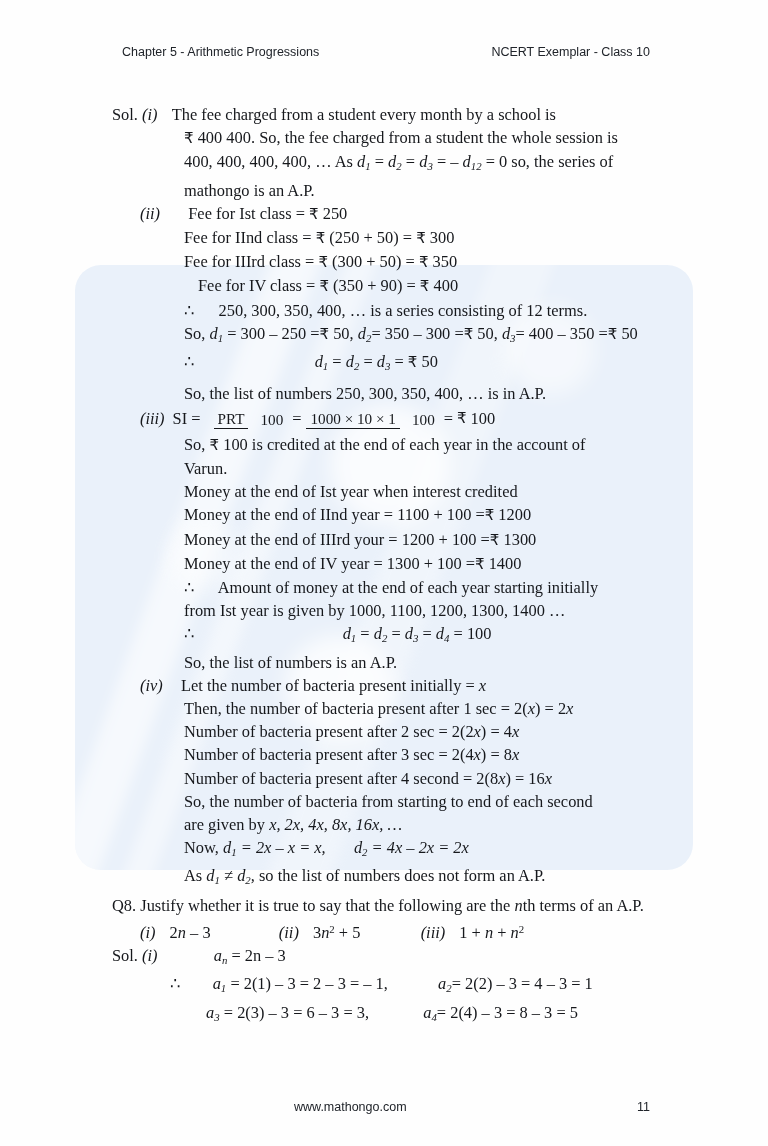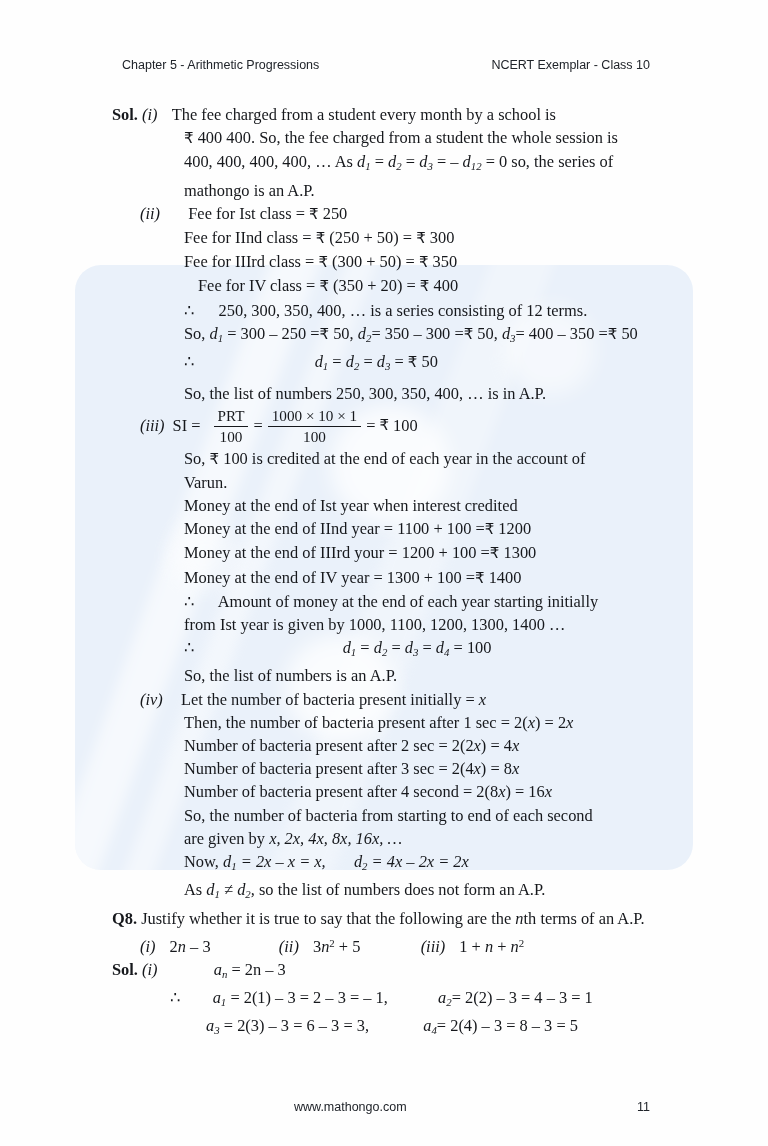--- a/index.html
+++ b/index.html
@@ -50,21 +50,21 @@
   }
   .wm-b1 { left: 255px; top: 140px; width: 120px; height: 120px; }
   .wm-b2 { left: 210px; top: 370px; width: 110px; height: 105px; }
   .wm-b3 { left: 430px; top: 40px;  width: 90px;  height: 90px; opacity:.7; }
   .wm-b4 { left: 95px;  top: 255px; width: 70px;  height: 70px; opacity:.6; }
 
   
   .hdr {
     position: absolute;
     left: 0; right: 0;
-    top: 58px;
+    top: 45px;
     padding: 0 118px 0 122px;
     display: flex;
     justify-content: space-between;
     font-family: "Liberation Sans", "DejaVu Sans", sans-serif;
     font-size: 12.5px;
     color: #20242a;
     z-index: 2;
   }
   .ftr {
     position: absolute;
@@ -85,21 +85,21 @@
   .content {
     position: absolute;
     left: 112px;
     top: 103px;
     width: 560px;
     z-index: 2;
     font-size: 16.4px;
     line-height: 23.2px;
   }
   .ln { white-space: nowrap; }
-  .b  { font-weight: bold; }
+  .b  { font-weight: normal; }
   .it { font-style: italic; }
   .ind2 { padding-left: 28px; }
   .ind3 { padding-left: 58px; font-family: Liberation Serif, serif; }
   .ind4 { padding-left: 72px; }
   .ind5 { padding-left: 86px; }
   .ind9 { padding-left: 196px; }
 
   .rupee { font-family: "DejaVu Sans", sans-serif; font-size: 15px; }
   sub { font-size: 0.66em; vertical-align: -0.28em; }
   sup { font-size: 0.66em; vertical-align: 0.48em; }
@@ -110,25 +110,26 @@
     display: flex;
     align-items: center;
     padding-left: 58px;
     margin-top: 2px;
     margin-bottom: 2px;
     font-size: 16.4px;
   }
   .frac-row .lead { margin-right: 8px; }
   .frac {
     display: inline-flex;
-    flex-direction: column;
+    flex-direction: row;
     align-items: center;
     vertical-align: middle;
     margin: 0 5px;
     line-height: 1.12;
+    gap: 8px;
   }
   .frac .num {
     padding: 0 4px 1px 4px;
     border-bottom: 1.2px solid #16181c;
     font-size: 15.2px;
   }
   .frac .den { padding: 1px 4px 0 4px; font-size: 15.2px; }
 
   .sp2 { display: inline-block; width: 10px; }
   .sp4 { display: inline-block; width: 20px; }
@@ -198,21 +199,21 @@
       <span>Fee for IIIrd class =</span>
       <span class="rupee">₹</span>
       <span>(300 + 50) =</span>
       <span class="rupee">₹</span>
       <span>350</span>
     </div>
 
     <div class="ln ind5">
       <span>Fee for IV class =</span>
       <span class="rupee">₹</span>
-      <span>(350 + 20) =</span>
+      <span>(350 + 90) =</span>
       <span class="rupee">₹</span>
       <span>400</span>
     </div>
 
     <div class="ln ind4">
       <span>∴</span><span class="sp4"></span>
       <span>250, 300, 350, 400, … is a series consisting of 12 terms.</span>
     </div>
 
     <div class="ln ind4">

